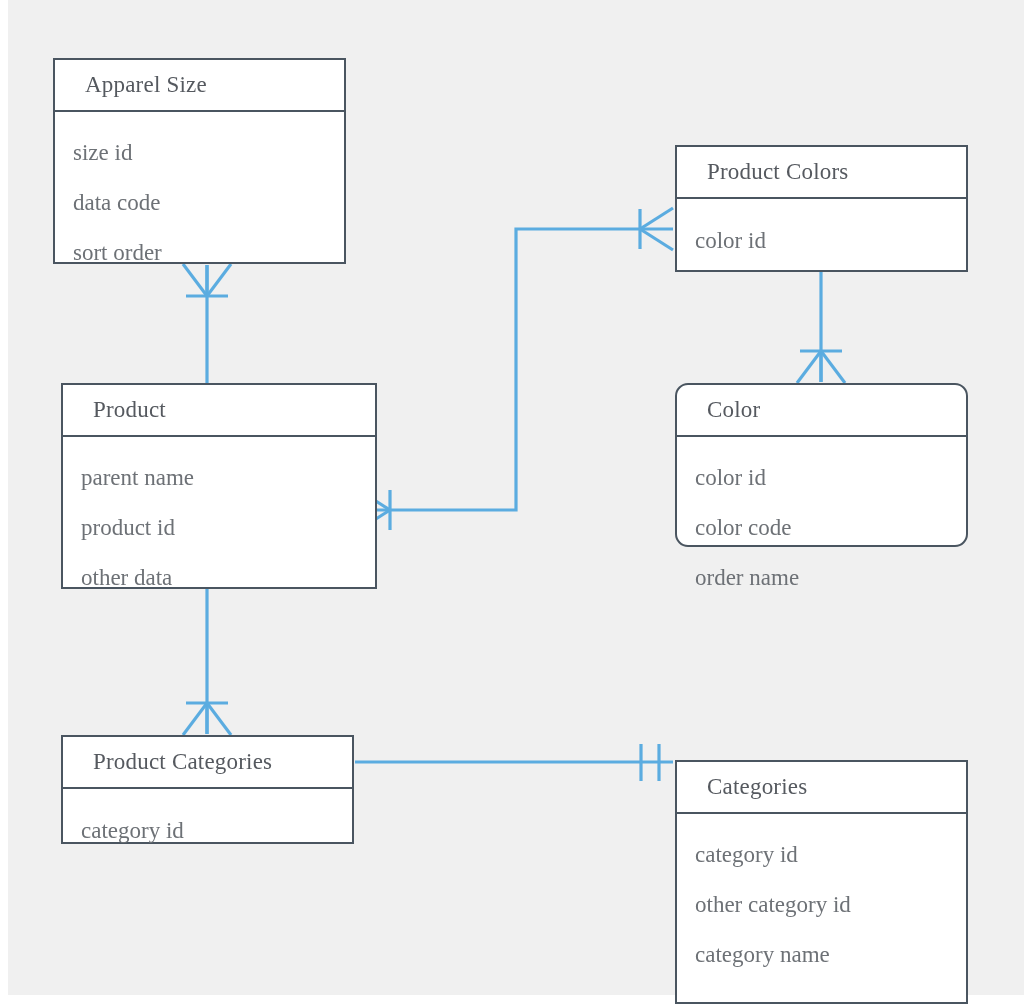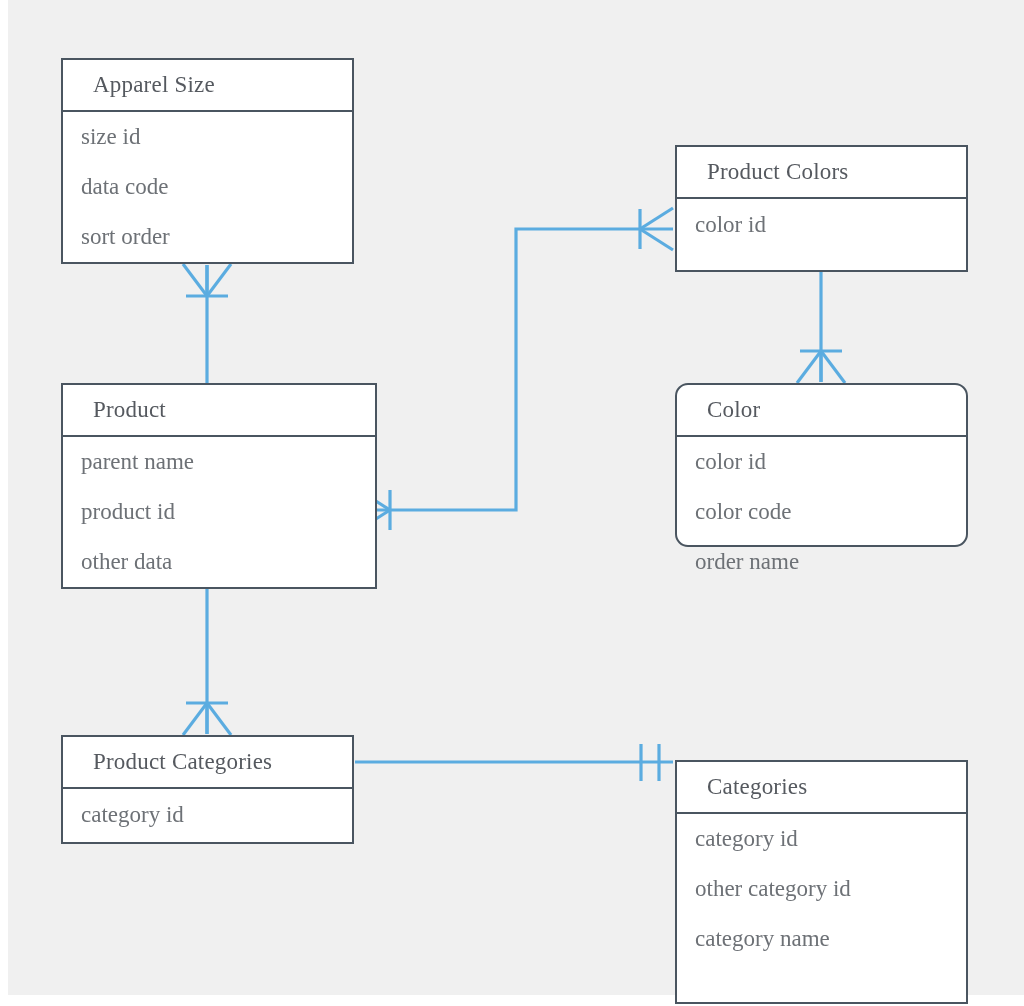--- a/index.html
+++ b/index.html
@@ -43,21 +43,21 @@
     display: flex;
     align-items: center;
     padding-left: 30px;
     font-size: 23px;
     color: #55595f;
     letter-spacing: 0.2px;
     white-space: nowrap;
   }
   .entity-attrs {
     box-sizing: border-box;
-    padding: 0 0 0 18px;
+    padding: 16px 0 0 18px;
   }
   .attr-row {
     height: 50px;
     display: flex;
     align-items: center;
     font-size: 23px;
     color: #6d7176;
     white-space: nowrap;
   }
   .attr-row.single {
@@ -137,21 +137,21 @@
 
       <g>
         <line x1="355" y1="762" x2="673" y2="762"></line>
 
         <line x1="641" y1="744" x2="641" y2="781"></line>
         <line x1="659" y1="744" x2="659" y2="781"></line>
       </g>
 
     </svg>
 
-    <div class="entity-box" style="left:61px; top:58px; width:293px; height:206px;">
+    <div class="entity-box" style="left:53px; top:58px; width:293px; height:206px;">
       <div class="entity-header">Apparel Size</div>
       <div class="entity-attrs">
         <div class="attr-row">size id</div>
         <div class="attr-row">data code</div>
         <div class="attr-row">sort order</div>
       </div>
     </div>
 
     <div class="entity-box" style="left:61px; top:383px; width:316px; height:206px;">
       <div class="entity-header">Product</div>

